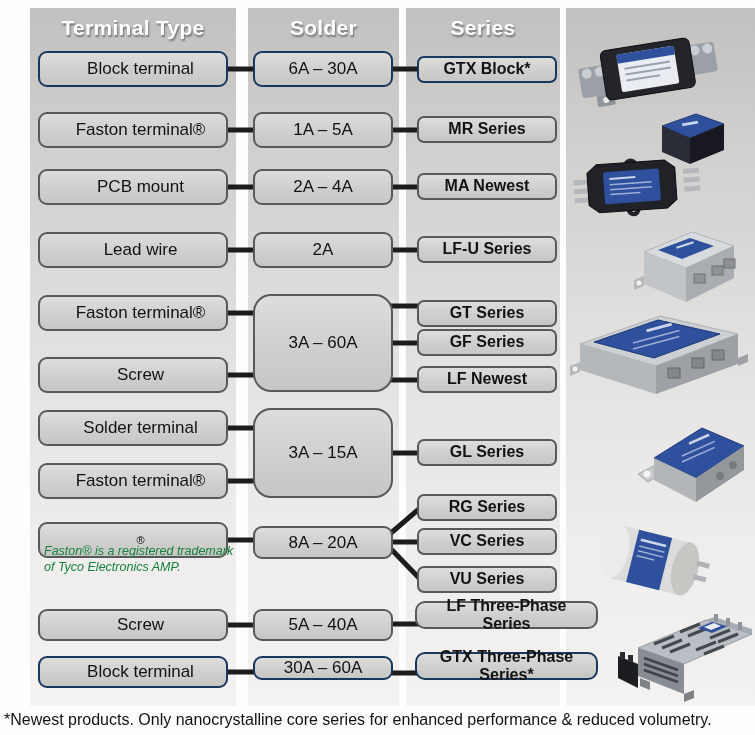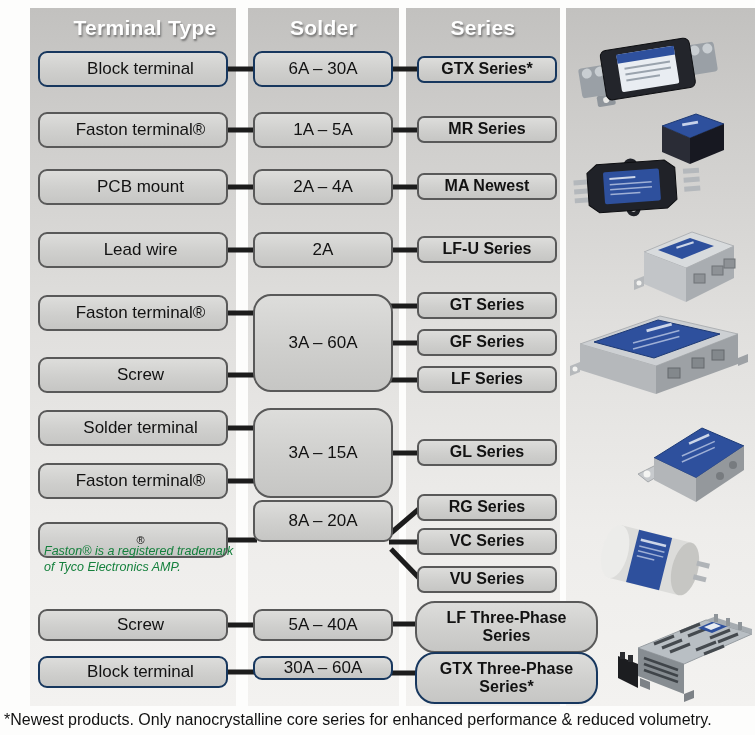--- a/index.html
+++ b/index.html
@@ -16,38 +16,38 @@
   #band-terminal{left:30px;width:206px;}
   #band-current{left:248px;width:151px;}
   #band-series{left:406px;width:154px;}
   #band-products{left:566px;width:189px;}
   .col-header{
     position:absolute;top:16px;z-index:2;
     font-size:21px;font-weight:bold;color:#ffffff;
     text-align:center;letter-spacing:.3px;
     text-shadow:1px 2px 2px rgba(70,70,70,.65);
   }
-  #hdr-terminal{left:30px;width:206px;margin-left:12px;}
+  #hdr-terminal{left:30px;width:206px;}
   #hdr-current{left:248px;width:151px;}
   #hdr-series{left:406px;width:154px;}
   #connectors{position:absolute;left:0;top:0;z-index:1;pointer-events:none;}
   .conn{stroke:#1c1c1c;stroke-width:5;stroke-linecap:butt;}
   .box{
     position:absolute;z-index:2;box-sizing:border-box;
     display:flex;align-items:center;justify-content:center;
     background:linear-gradient(180deg,#dddddb 0%,#cfcfcd 55%,#c6c6c4 100%);
     border:2px solid #595959;border-radius:9px;
     font-size:17px;color:#121212;text-align:center;line-height:1.15;
   }
   .box.navy{border:2.5px solid #17375e;}
   .tbox{left:38px;width:190px;height:36px;padding-left:15px;}
   .cbox{left:253px;width:140px;height:36px;}
   .tall{border-radius:18px;}
   .sbox{left:417px;width:140px;height:27px;font-weight:bold;font-size:16px;border-radius:7px;}
-  .sbox3{left:415px;width:183px;height:52px;font-weight:bold;font-size:16px;border-radius:20px;white-space:pre-line;}
+  .sbox3{left:415px;width:183px;height:28px;font-weight:bold;font-size:16px;border-radius:10px;white-space:pre-line;}
   .note{
     position:absolute;left:44px;top:544px;width:210px;z-index:2;
     font-style:italic;font-size:12.5px;line-height:1.25;color:#15803d;
   }
   .footnote{
     position:absolute;left:4px;top:711px;width:750px;z-index:2;
     font-size:16px;color:#111;
   }
   .product{position:absolute;z-index:1;}
   sup{font-size:11px;}
@@ -104,31 +104,31 @@
 </div>
 <div class="box tbox" style="top:609px;height:32px">Screw</div>
 <div class="box tbox navy" style="top:656px;height:32px">Block terminal</div>
 
 <div class="box cbox navy" style="top:51px">6A – 30A</div>
 <div class="box cbox" style="top:112px">1A – 5A</div>
 <div class="box cbox" style="top:169px">2A – 4A</div>
 <div class="box cbox" style="top:232px">2A</div>
 <div class="box cbox tall" style="top:294px;height:98px">3A – 60A</div>
 <div class="box cbox tall" style="top:408px;height:90px">3A – 15A</div>
-<div class="box cbox" style="top:500px;height:42px">8A – 20A</div>
+<div class="box cbox" style="top:526px;height:33px">8A – 20A</div>
 <div class="box cbox" style="top:609px;height:32px">5A – 40A</div>
 <div class="box cbox navy" style="top:656px;height:24px">30A – 60A</div>
 
-<div class="box sbox navy" style="top:56px">GTX Series*</div>
+<div class="box sbox navy" style="top:56px">GTX Block*</div>
 <div class="box sbox" style="top:116px">MR Series</div>
 <div class="box sbox" style="top:173px">MA Newest</div>
 <div class="box sbox" style="top:236px">LF-U Series</div>
-<div class="box sbox" style="top:292px">GT Series</div>
+<div class="box sbox" style="top:300px">GT Series</div>
 <div class="box sbox" style="top:329px">GF Series</div>
-<div class="box sbox" style="top:366px">LF Series</div>
+<div class="box sbox" style="top:366px">LF Newest</div>
 <div class="box sbox" style="top:439px">GL Series</div>
 <div class="box sbox" style="top:494px">RG Series</div>
 <div class="box sbox" style="top:528px">VC Series</div>
 <div class="box sbox" style="top:566px">VU Series</div>
 <div class="box sbox3" style="top:601px">LF Three-Phase
 Series</div>
 <div class="box sbox3 navy" style="top:652px">GTX Three-Phase
 Series*</div>
 
 <div class="note">

